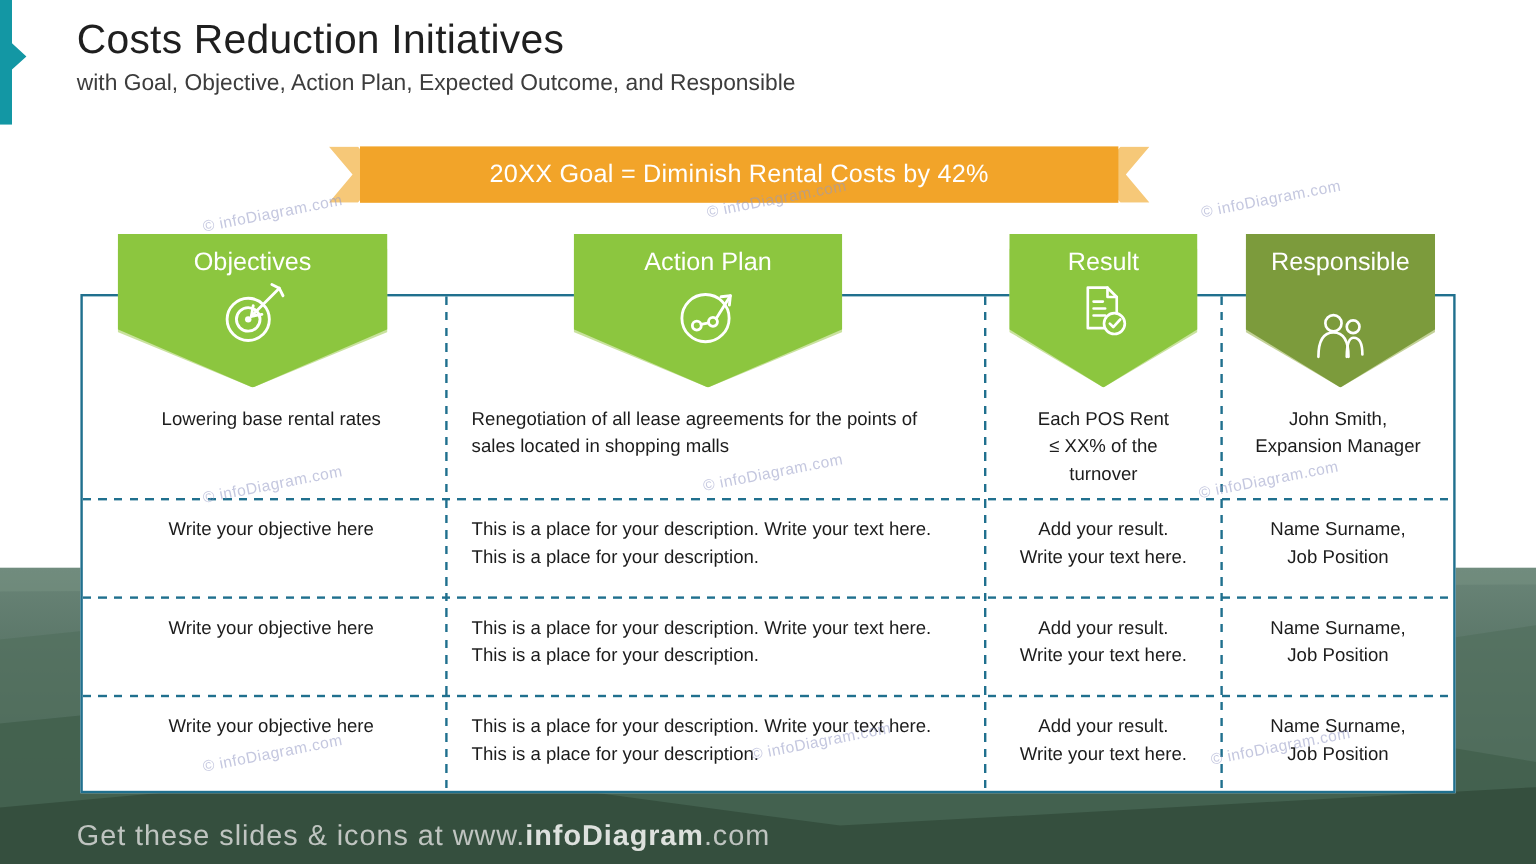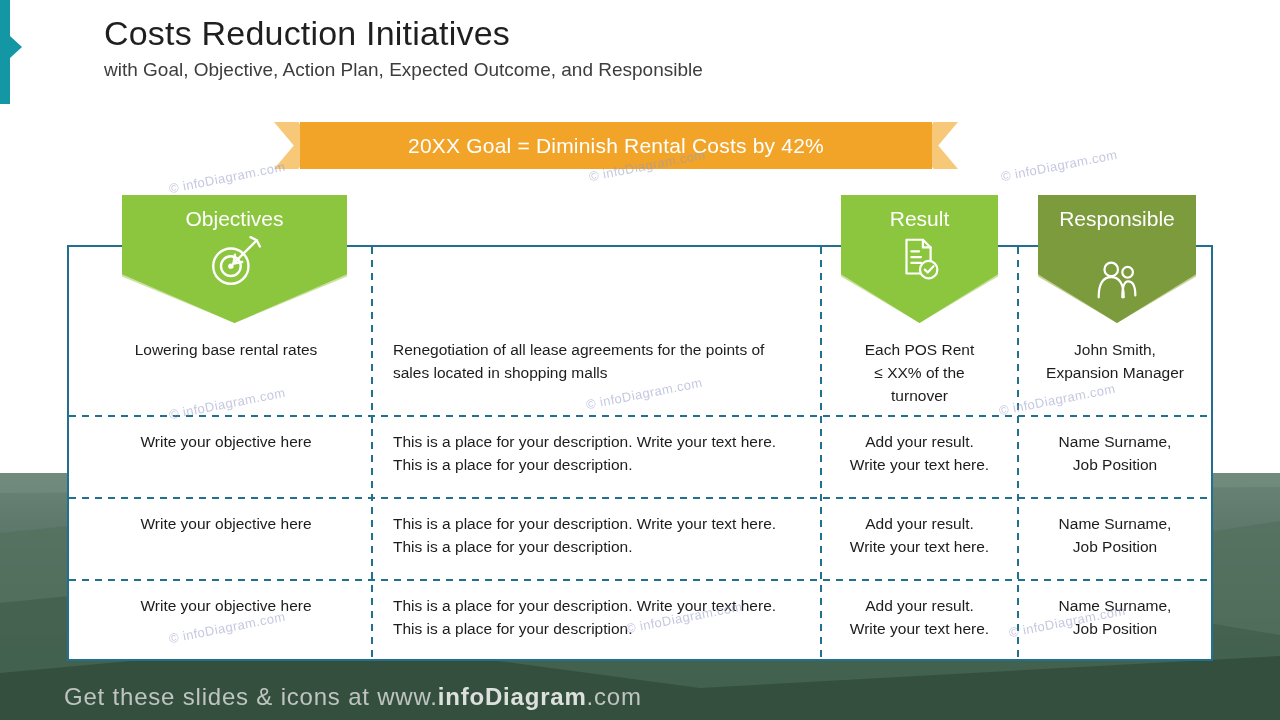--- a/index.html
+++ b/index.html
@@ -9,21 +9,21 @@
     overflow:hidden; font-family:"Liberation Sans", sans-serif; margin:0 auto;
   }
 
   
   .photo { position:absolute; left:0; top:473px; width:1280px; height:247px; z-index:1; }
 
   
   .accent { position:absolute; left:0; top:0; z-index:4; }
 
   
-  .title-block { position:absolute; left:64px; top:14px; z-index:4;margin-left:40px; }
+  .title-block { position:absolute; left:64px; top:14px; z-index:4; }
   .title { font-size:34px; font-weight:400; color:#1f1f1f; letter-spacing:0.2px; }
   .subtitle { font-size:19px; font-weight:400; color:#3d3d3d; margin-top:6px; }
 
   
   .ribbon { position:absolute; left:274px; top:122px; width:684px; height:47px; z-index:4; }
   .ribbon .fold { position:absolute; top:0; width:44px; height:47px; background:#F6C878; }
   .ribbon .fold.left  { left:0;  clip-path:polygon(0 0,55% 0,100% 50%,55% 100%,0 100%,45% 50%); }
   .ribbon .fold.right { right:0; clip-path:polygon(100% 0,45% 0,0 50%,45% 100%,100% 100%,55% 50%); }
   .ribbon .band {
     position:absolute; left:26px; right:26px; top:0; height:47px; background:#F2A429;
@@ -55,21 +55,21 @@
 
   
   .chev { position:absolute; top:195px; height:128px; z-index:5; }
   .chev .shadow { position:absolute; left:0; right:0; top:12px; height:116px;
     clip-path:polygon(0 0,100% 0,100% 60%,50% 100%,0 60%); }
   .chev .body { position:absolute; inset:0;
     clip-path:polygon(0 0,100% 0,100% 62%,50% 100%,0 62%);
     display:flex; flex-direction:column; align-items:center; }
   .chev .label { color:#ffffff; font-size:21px; margin-top:12px; }
   .chev .icon { margin-top:2px; }
-  .chev1 { left:122px;  width:225px; }
+  .chev1 { left:98px;  width:225px; }
   .chev2 { left:478px;  width:224px; }
   .chev3 { left:841px;  width:157px; }
   .chev4 { left:1038px; width:158px; }
   .green  .body  { background:#8CC63F; }
   .green  .shadow{ background:#C9E29E; }
   .olive  .body  { background:#7C9B3C;gap:20px; }
   .olive  .shadow{ background:#C3D198; }
 
   
   .wm { position:absolute; z-index:6; font-size:13px; color:rgba(148,153,196,0.55);
@@ -163,20 +163,34 @@
         <circle cx="24" cy="32" r="17"></circle>
         <circle cx="24" cy="32" r="9.5"></circle>
         <circle cx="24" cy="32" r="2.6" fill="#ffffff" stroke="none"></circle>
         <path d="M49 7 L26.5 29.5"></path>
         <path d="M26.5 29.5 L35 28 M26.5 29.5 L28 21"></path>
         <path d="M49 7 L52 13 M49 7 L43 4"></path>
       </svg>
     </div>
   </div>
 
+  <div class="chev chev2 green">
+    <div class="shadow"></div>
+    <div class="body">
+      <span class="label">Action Plan</span>
+      <svg class="icon" width="58" height="58" viewBox="0 0 56 56" fill="none" stroke="#ffffff" stroke-width="2.3" stroke-linecap="round" stroke-linejoin="round">
+        <circle cx="26" cy="31" r="19"></circle>
+        <circle cx="19" cy="37" r="3.6"></circle>
+        <circle cx="32" cy="34" r="3.6"></circle>
+        <path d="M22.4 36 L28.6 34.8"></path>
+        <path d="M34.5 31.5 L46 13"></path>
+        <path d="M46 13 L38.5 13.8 M46 13 L45.2 20.5"></path>
+      </svg>
+    </div>
+  </div>
 
   <div class="chev chev3 green">
     <div class="shadow"></div>
     <div class="body">
       <svg style="position:absolute;width:0;height:0"></svg>
       <span class="label">Result</span>
       <svg class="icon" width="54" height="54" viewBox="0 0 56 56" fill="none" stroke="#ffffff" stroke-width="2.3" stroke-linecap="round" stroke-linejoin="round">
         <path d="M14 7 H31 L39 15 V42 H14 Z"></path>
         <path d="M31 7 V15 H39"></path>
         <path d="M19 19 H27 M19 25 H29 M19 31 H29"></path>

